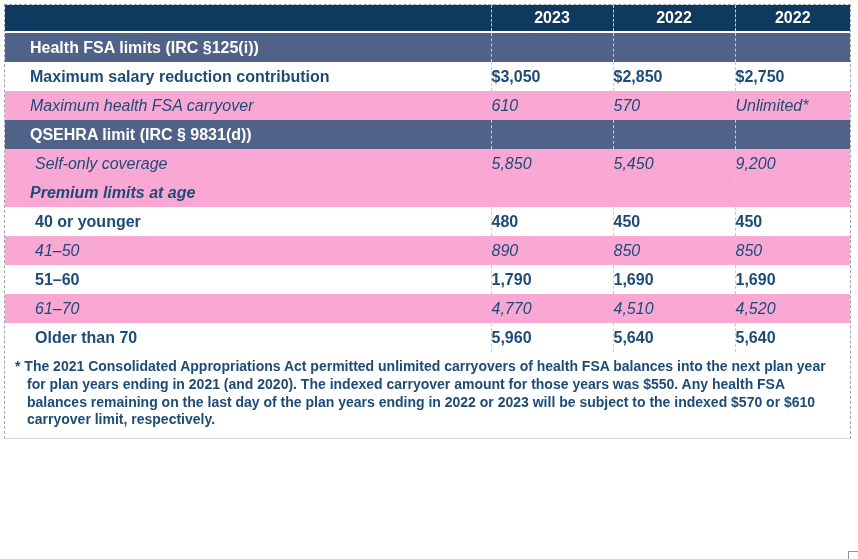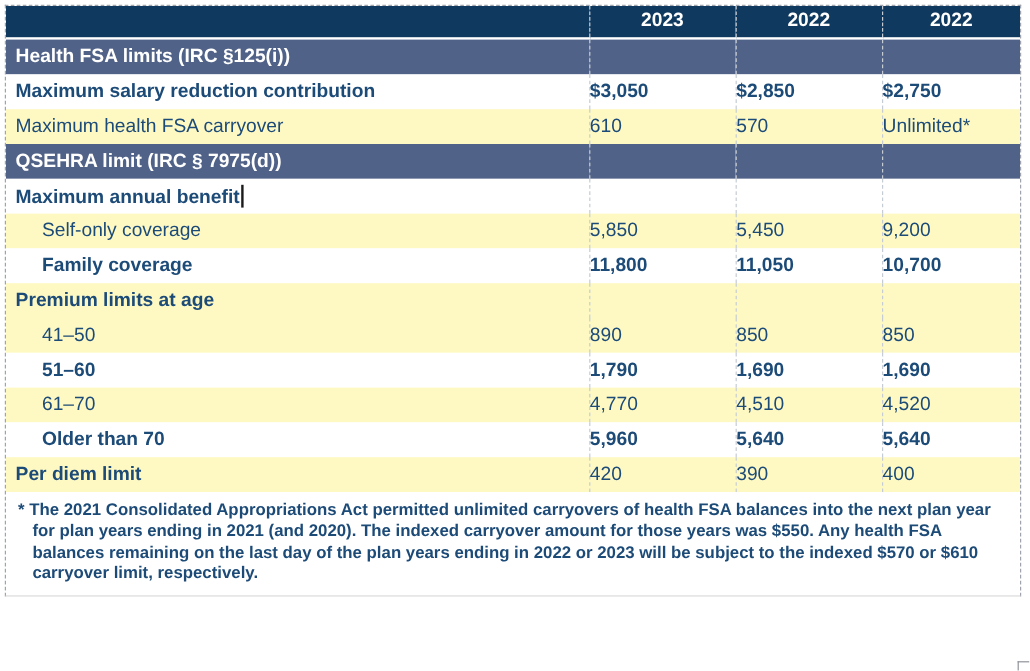--- a/index.html
+++ b/index.html
@@ -11,23 +11,23 @@
     position:absolute;left:4px;top:4px;width:847px;box-sizing:border-box;
     border:1px dashed #9FA4AC;border-bottom:1px solid #D8D8D8;background:#fff;
   }
   table{border-collapse:collapse;table-layout:fixed;width:845px;}
   td{height:29px;padding:0;font-size:16px;color:#1D4B78;vertical-align:middle;
      overflow:visible;white-space:nowrap;}
   td + td{border-left:1px dashed #C6CCD4;}
   tr.year-header td{height:26px;background:#0F395E;color:#ffffff;font-weight:bold;
      text-align:center;border-bottom:2px solid #ffffff;}
   tr.section td{background:#516288;color:#ffffff;font-weight:bold;}
-  tr.band td{background:#fef9c3;}
+  tr.band td{background:#f9a8d4;font-style:italic;}
   tr.white td{background:#ffffff;font-weight:bold;}
-  .lbl{padding-left:8px;text-align:left;}
+  .lbl{padding-left:25px;text-align:left;}
   .lbl.indent{padding-left:30px;margin-top:32px;}
   tr.bold-label .lbl{font-weight:bold;}
   .num{text-align:left;padding-right:30px;}
   .caret{display:inline-block;width:2px;height:19px;background:#1b1b1b;
      vertical-align:-4px;margin-left:1px;}
   td.footnote{height:auto;background:#fff;padding:6px 8px 9px 22px;
      font-size:14px;line-height:1.27;white-space:normal;}
   .fn-inner{text-indent:-12px;}
   .corner-handle{
     position:absolute;left:848px;top:551px;width:9px;height:7px;
@@ -70,55 +70,49 @@
       </tr>
 
       <tr class="band">
         <td class="lbl">Maximum health FSA carryover</td>
         <td class="num">610</td>
         <td class="num">570</td>
         <td class="num">Unlimited*</td>
       </tr>
 
       <tr class="section">
-        <td class="lbl">QSEHRA limit (IRC § 7975(d))</td>
+        <td class="lbl">QSEHRA limit (IRC § 9831(d))</td>
         <td></td>
         <td></td>
         <td></td>
       </tr>
 
-      <tr class="white bold-label">
-        <td class="lbl"><span>Maximum annual benefit</span><span class="caret"></span></td>
-        <td></td>
-        <td></td>
-        <td></td>
-      </tr>
 
       <tr class="band">
         <td class="lbl indent">Self-only coverage</td>
         <td class="num">5,850</td>
         <td class="num">5,450</td>
         <td class="num">9,200</td>
       </tr>
 
-      <tr class="white">
-        <td class="lbl indent">Family coverage</td>
-        <td class="num">11,800</td>
-        <td class="num">11,050</td>
-        <td class="num">10,700</td>
-      </tr>
 
 
       <tr class="band bold-label">
         <td class="lbl">Premium limits at age</td>
         <td></td>
         <td></td>
         <td></td>
       </tr>
 
+      <tr class="white">
+        <td class="lbl indent">40 or younger</td>
+        <td class="num">480</td>
+        <td class="num">450</td>
+        <td class="num">450</td>
+      </tr>
 
       <tr class="band">
         <td class="lbl indent">41–50</td>
         <td class="num">890</td>
         <td class="num">850</td>
         <td class="num">850</td>
       </tr>
 
       <tr class="white">
         <td class="lbl indent">51–60</td>
@@ -134,26 +128,20 @@
         <td class="num">4,520</td>
       </tr>
 
       <tr class="white">
         <td class="lbl indent">Older than 70</td>
         <td class="num">5,960</td>
         <td class="num">5,640</td>
         <td class="num">5,640</td>
       </tr>
 
-      <tr class="band bold-label">
-        <td class="lbl">Per diem limit</td>
-        <td class="num">420</td>
-        <td class="num">390</td>
-        <td class="num">400</td>
-      </tr>
 
       <tr class="white">
         <td class="footnote" colspan="4">
           <div class="fn-inner"><span>*</span> <span>The 2021 Consolidated Appropriations Act permitted unlimited carryovers of health FSA balances into the next plan year for plan years ending in 2021 (and 2020). The indexed carryover amount for those years was $550. Any health FSA balances remaining on the last day of the plan years ending in 2022 or 2023 will be subject to the indexed $570 or $610 carryover limit, respectively.</span></div>
         </td>
       </tr>
     </tbody>
       </table>
   </div>
 

